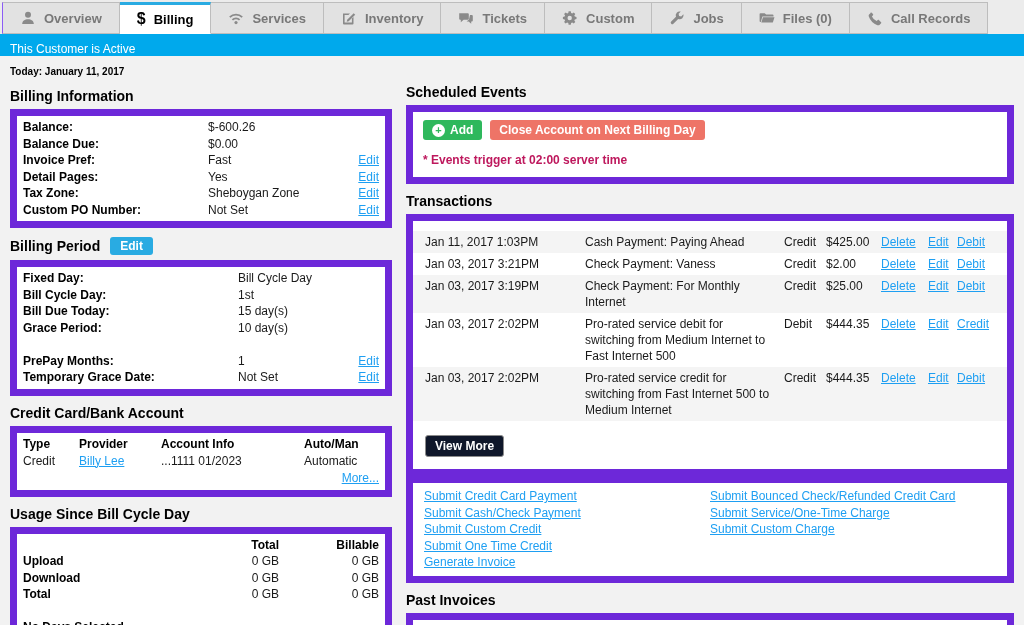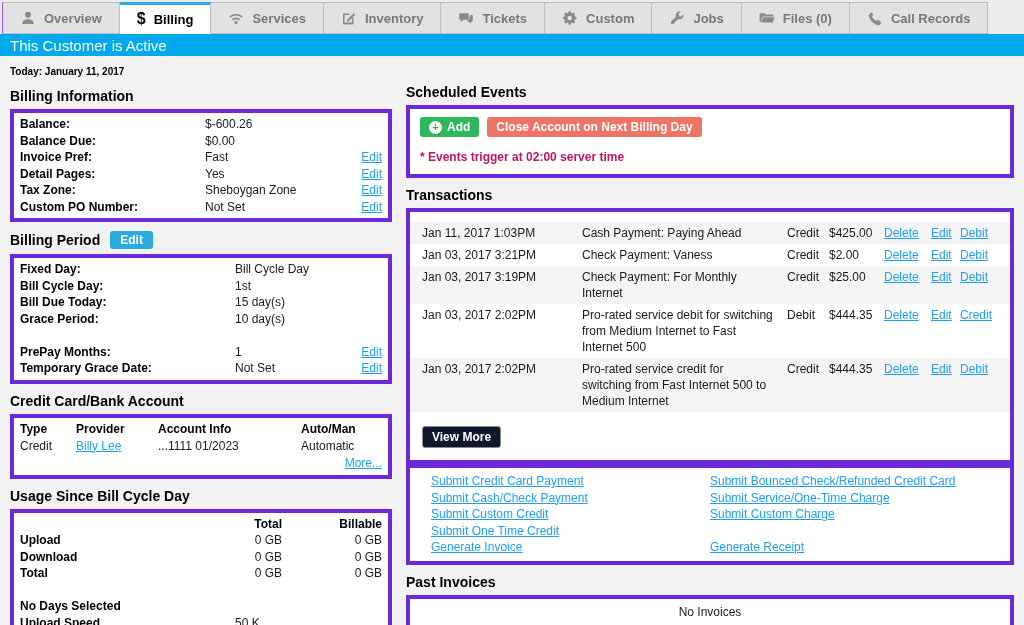--- a/index.html
+++ b/index.html
@@ -22,29 +22,29 @@
   .tab:first-child { border-left:1px solid #8b5cf6; }
   .tab.active {
     background:#fff; color:#000;
     border-top:3px solid #29abe2; border-bottom:1px solid #fff;
   }
   .tab .ticon { width:16px; height:16px; flex:none; display:block; }
   .tab .ticon path, .tab .ticon circle, .tab .ticon rect { fill:#8a8a8a; }
   .tab .ticon .stroked { fill:none; stroke:#8a8a8a; stroke-width:1.8; }
   .tab-dollar { font-size:16px; font-weight:bold; color:#000; line-height:16px; }
   
-  .banner { height:22px; background:#00a9ec; color:#fff; display:flex; align-items:center; padding:0 10px; font-size:15px; }
+  .banner { height:22px; background:#00a9ec; color:#fff; display:flex; align-items:flex-end; padding:0 10px; font-size:12px; }
   
   .page { padding:6px 10px 0 10px; }
   .today { font-size:10px; font-weight:bold; color:#000; margin:4px 0 2px 0; }
   .cols { display:flex; gap:14px; align-items:flex-start; }
   .col-left { width:382px; flex:none; }
   .col-right { flex:1; min-width:0; }
   .sec-title { font-size:14px; font-weight:bold; color:#000; margin:9px 0 5px 0; display:flex; align-items:center; gap:10px; }
-  .box { background:#fff; border:4px solid #6d28d9; }
+  .box { background:#fff; border:7px solid #6d28d9; }
   
   .lnk { color:#1e9ff2; text-decoration:underline; cursor:pointer; }
   
   .btn { display:inline-flex; align-items:center; color:#fff; font-weight:bold; font-size:12px; padding:3px 9px; border-radius:3px; cursor:pointer; white-space:nowrap; }
   .btn-blue-sm { background:#29abe2; padding:2px 10px; font-size:12px; }
   .btn-green { background:#2eb85c; }
   .btn-salmon { background:#ee7467; }
   .btn-gray { background:#0f172a; border:1px solid #8b8b8b; }
   .plus-circle { width:13px; height:13px; border-radius:50%; background:#fff; color:#2eb85c; display:inline-flex; align-items:center; justify-content:center; font-size:11px; font-weight:bold; margin-right:5px; line-height:0; }
   
@@ -69,21 +69,21 @@
   .se-box { padding:8px 10px 10px 10px; }
   .se-btns { display:flex; gap:8px; }
   .se-note { margin-top:13px; font-size:12px; color:#be185d;font-weight:bold; }
   
   .txn-box { padding:10px 0 12px 0; }
   .txn-row { display:grid; grid-template-columns:160px 1fr 42px 55px 47px 29px 44px; padding:3px 6px 3px 12px; align-items:start; line-height:16px; }
   .txn-row:nth-child(odd) { background:#f4f4f4; }
   .txn-desc { padding-right:14px; }
   .txn-more { margin:14px 0 0 12px; }
   
-  .acct-box { padding:5px 21px; }
+  .acct-box { padding:5px 11px; }
   .acct-row { display:grid; grid-template-columns:1fr 1fr; line-height:16.5px; }
   
   .pi-box { padding:4px 8px 8px 8px; }
   .pi-empty { text-align:center; line-height:18px; }
 </style>
 </head>
 <body>
 
 <div class="tabbar">
   <div class="tab">
@@ -373,21 +373,20 @@
         <div class="acct-row">
           <span class="lnk">Submit Custom Credit</span>
           <span class="lnk">Submit Custom Charge</span>
         </div>
         <div class="acct-row">
           <span class="lnk">Submit One Time Credit</span>
           <span></span>
         </div>
         <div class="acct-row">
           <span class="lnk">Generate Invoice</span>
-          <span class="lnk">Generate Receipt</span>
         </div>
       </div>
 
       <div class="sec-title">
           <span>Past Invoices</span>
         </div>
       <div class="box pi-box">
         <div class="pi-empty">No Invoices</div>
 
       </div>

